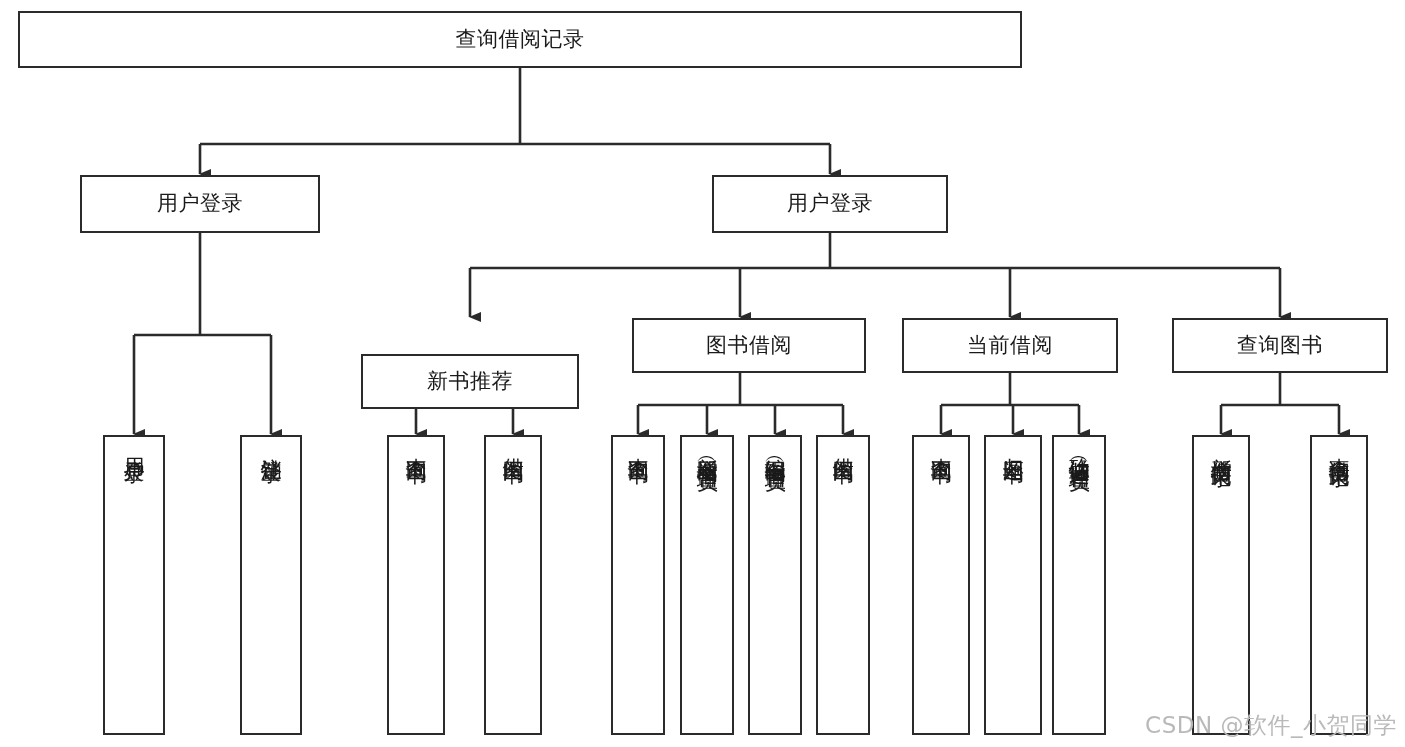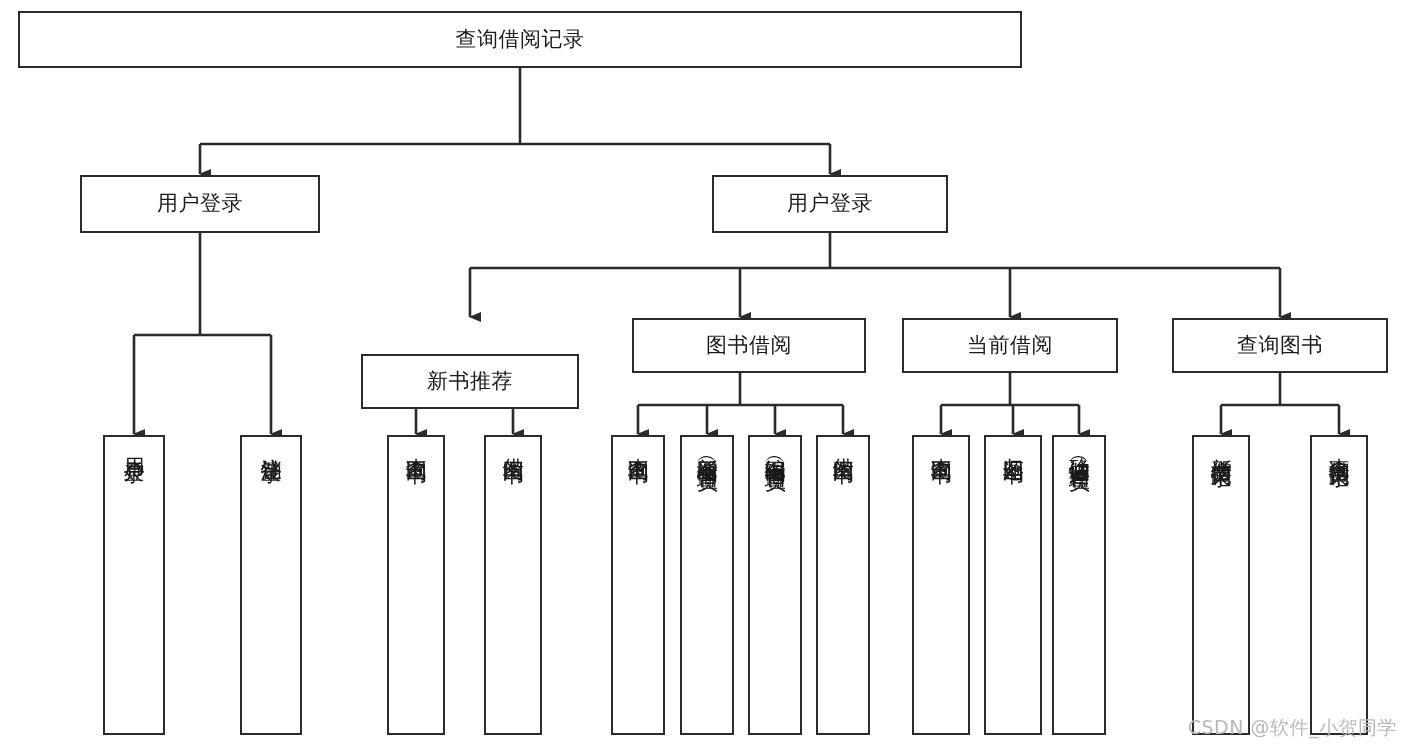--- a/index.html
+++ b/index.html
@@ -56,21 +56,21 @@
     text-orientation: upright;
     font-size: 21px;
     line-height: 1.25;
     letter-spacing: 2px;
     white-space: nowrap;
   }
   .watermark {
     position: absolute;
     right: 8px;
     bottom: 6px;
-    font-size: 19px;
+    font-size: 23px;
     color: #b9b9b9;
     letter-spacing: 0.5px;
     white-space: nowrap;
     pointer-events: none;
   }
 </style>
 </head>
 <body>
 
 <div id="canvas">

